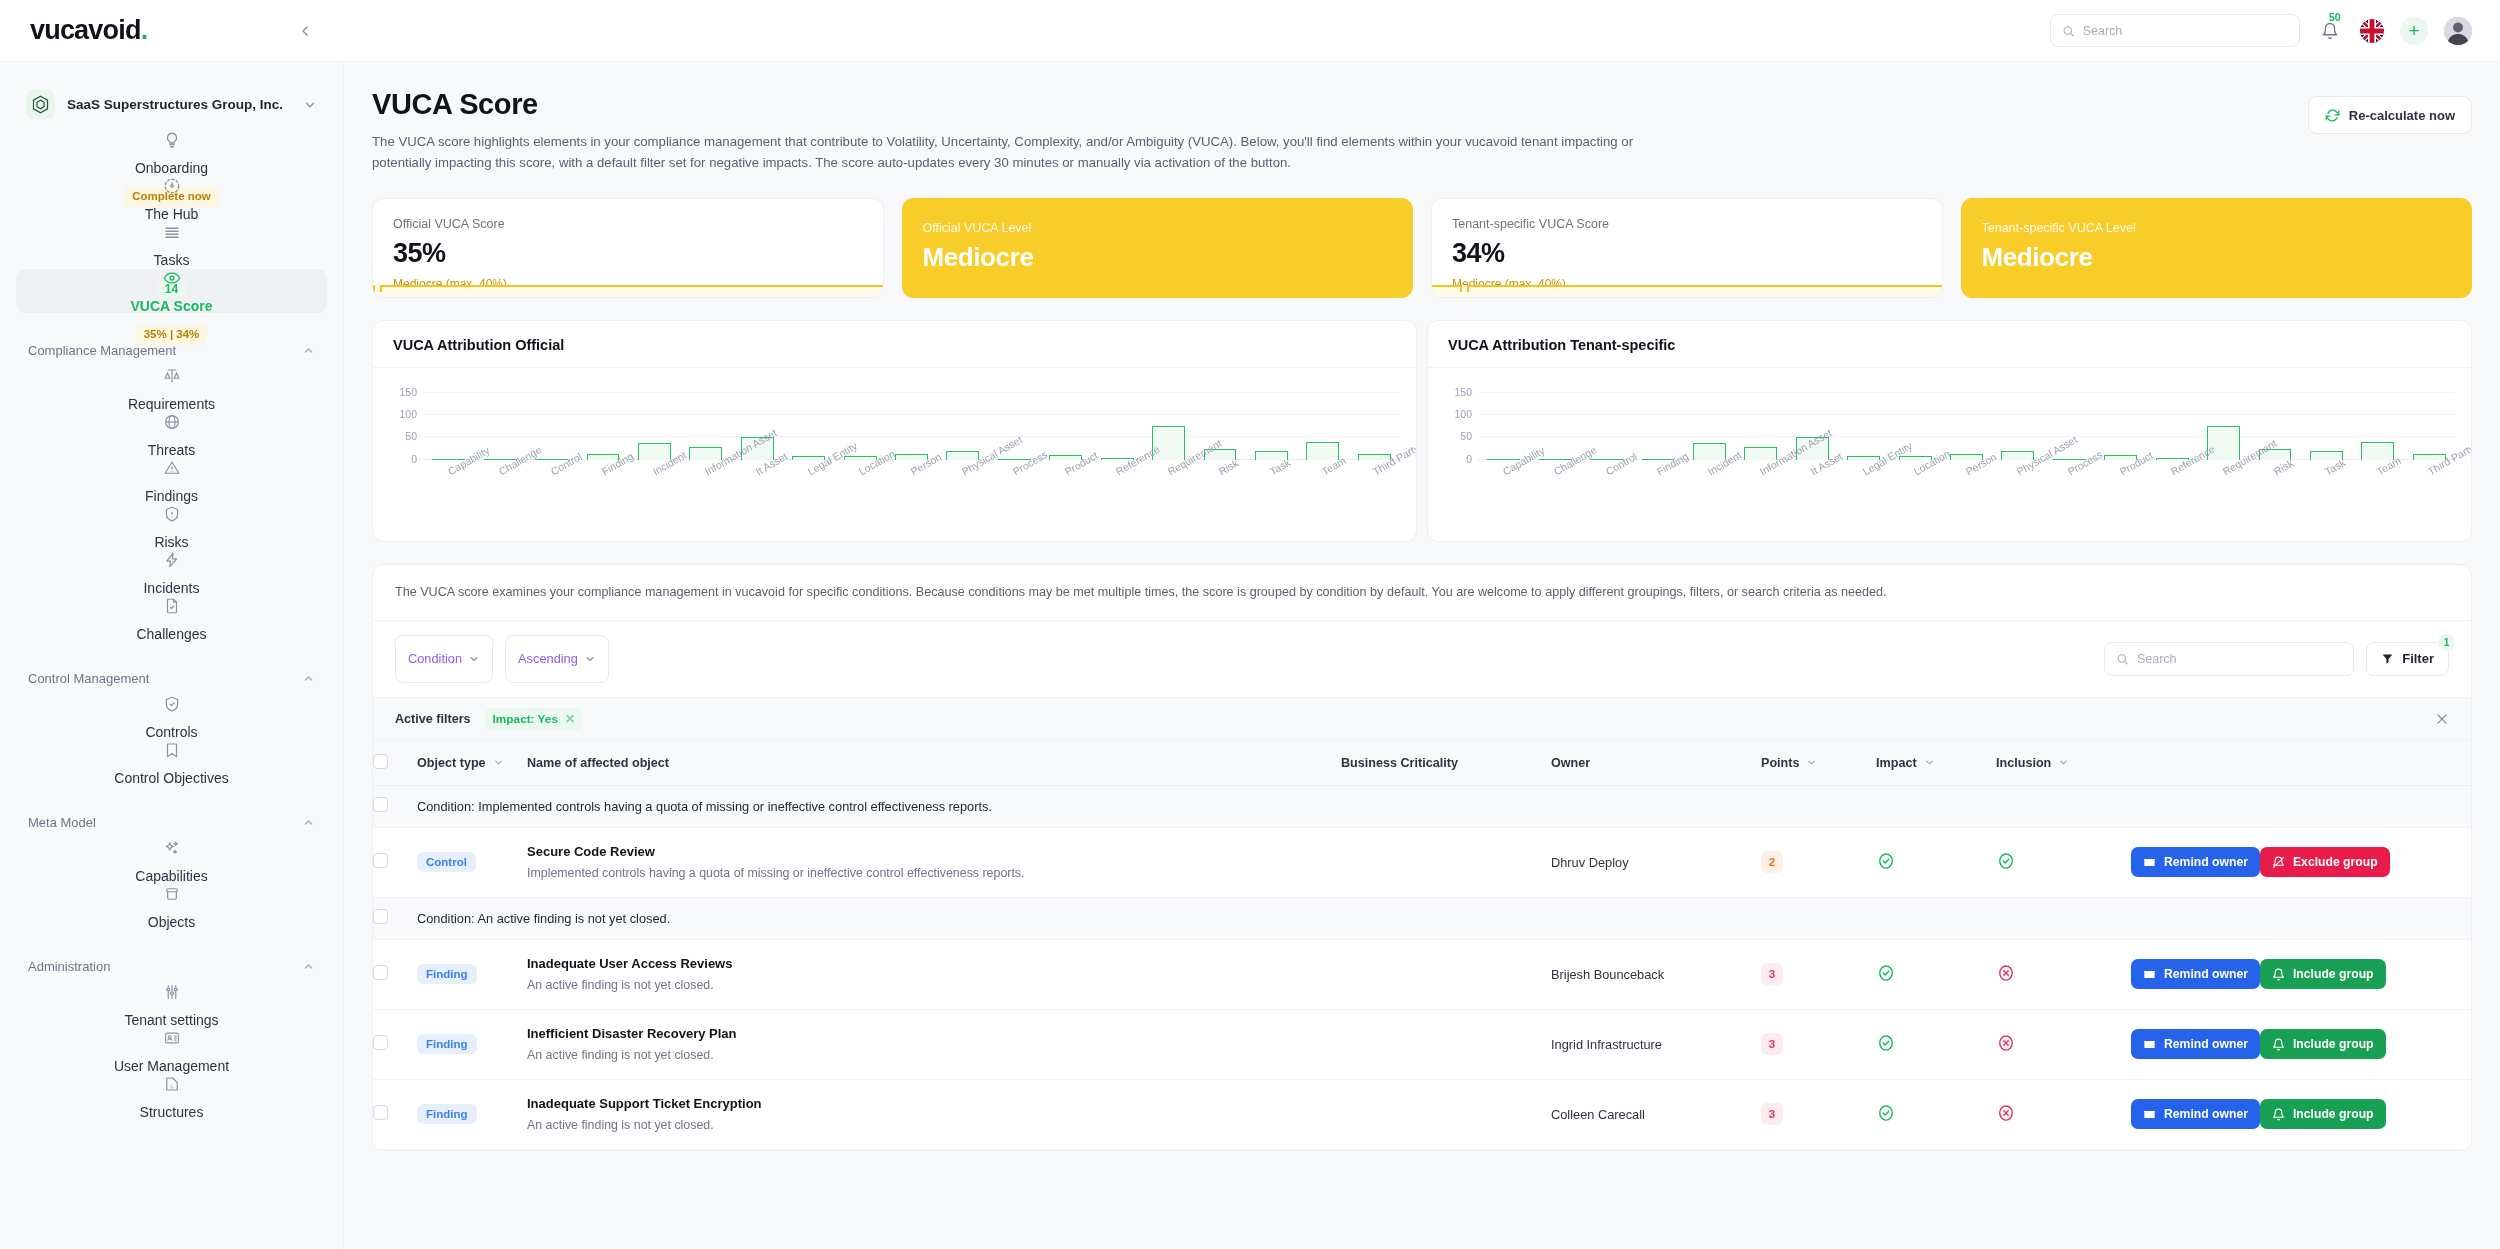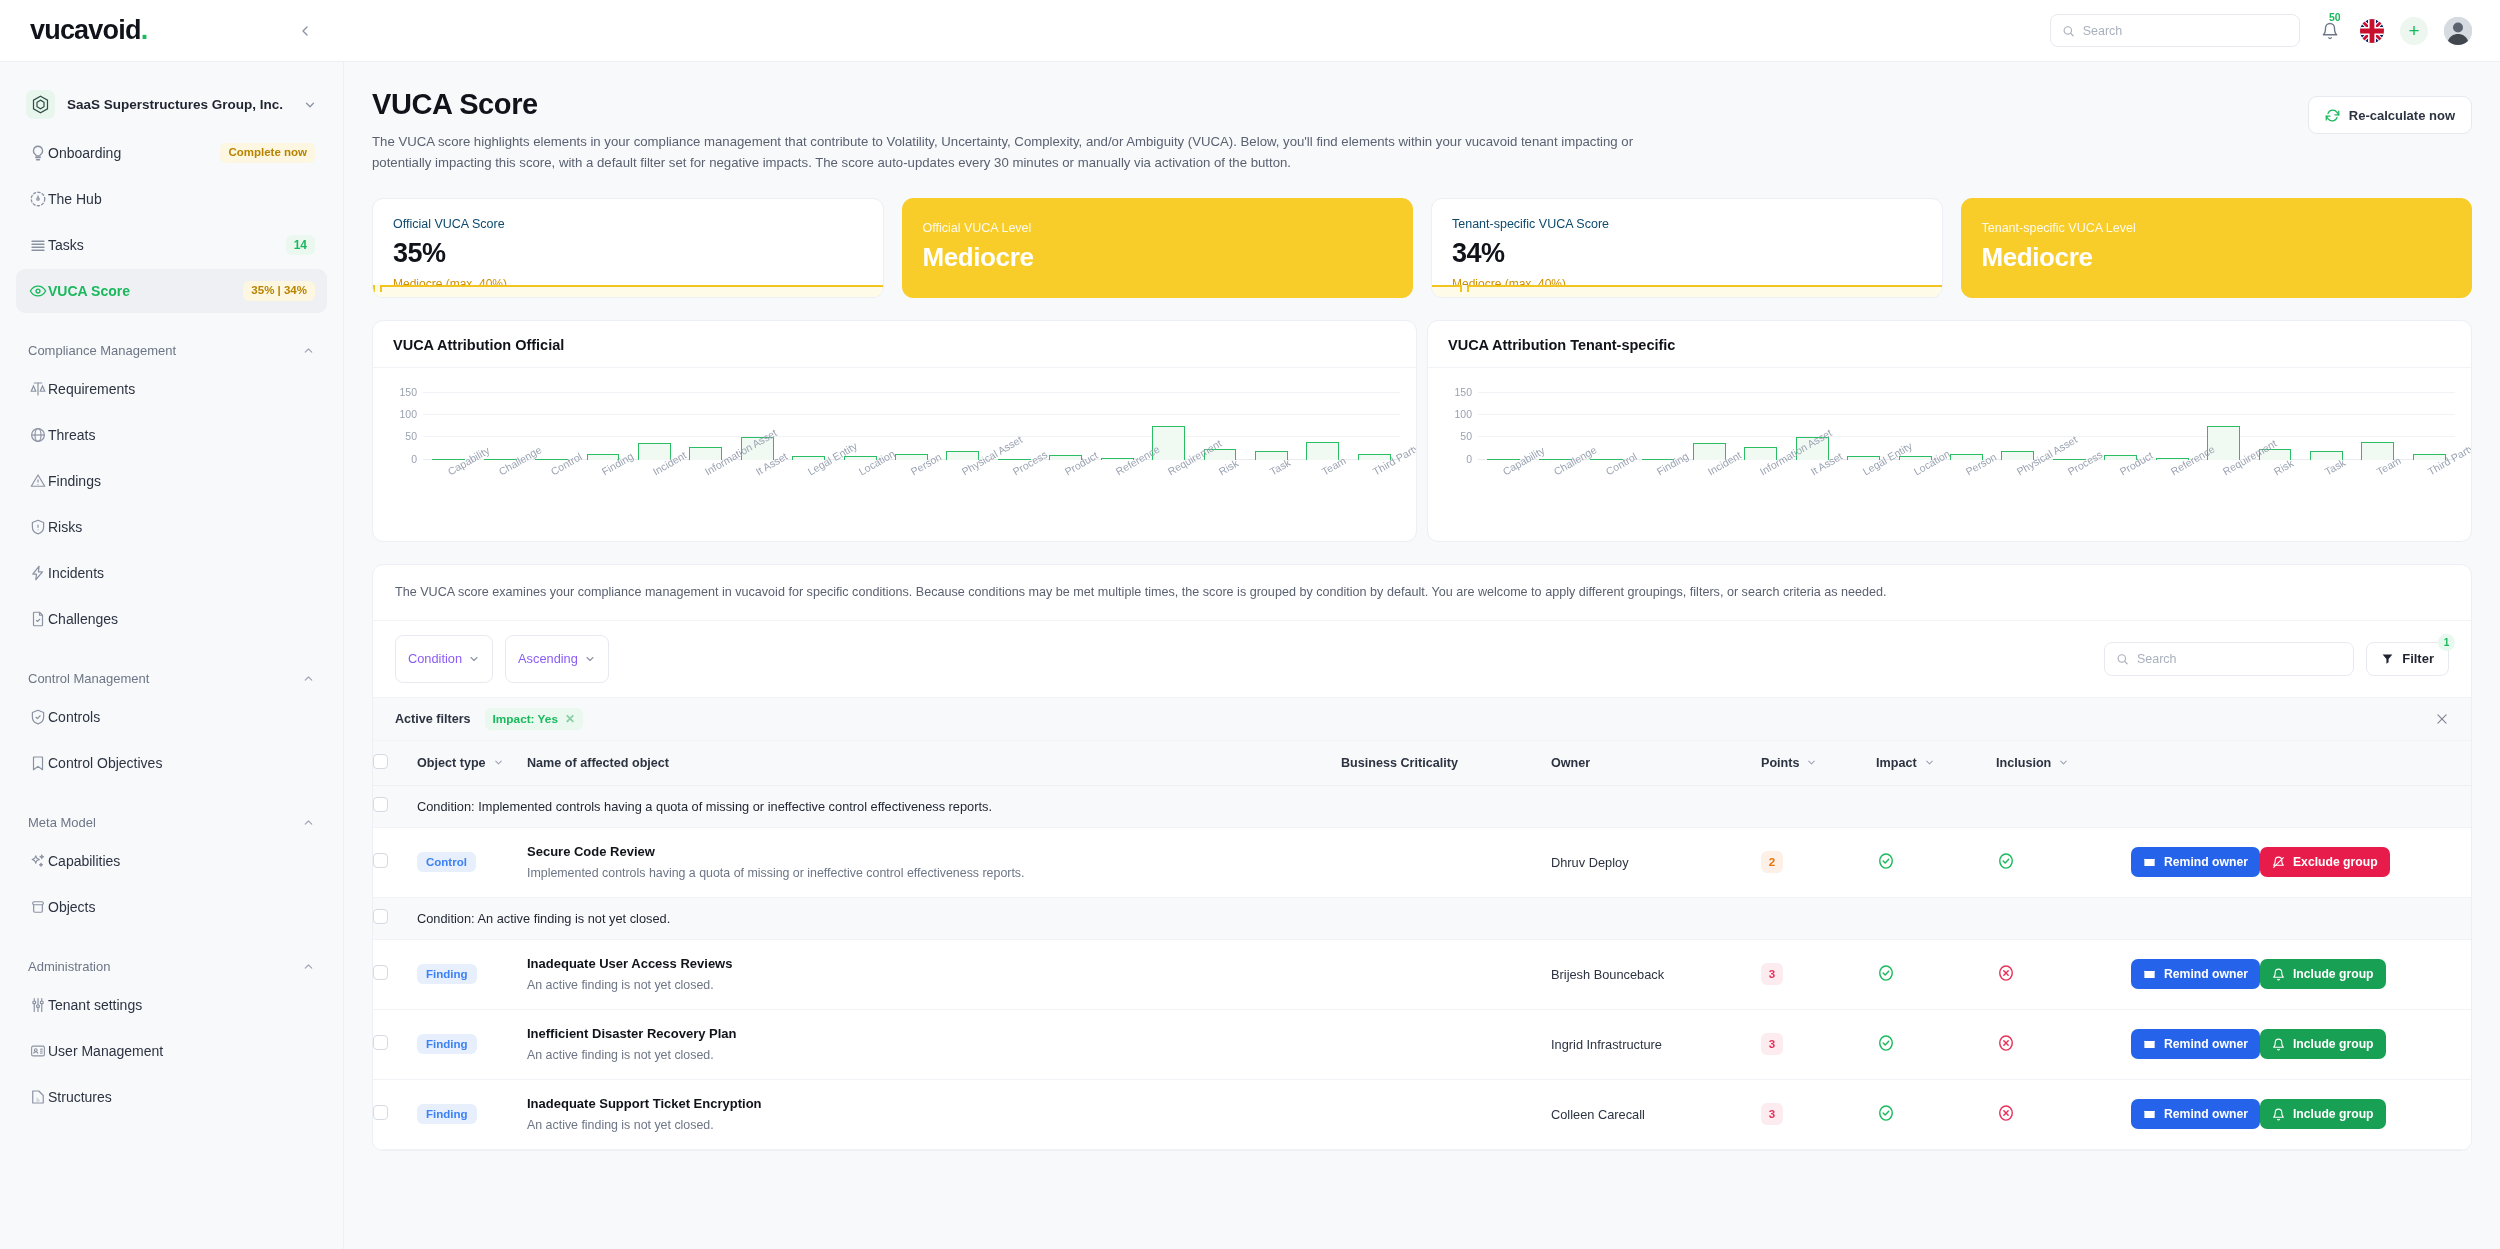--- a/index.html
+++ b/index.html
@@ -73,22 +73,22 @@
     cursor: pointer;
   }
   .tenant-logo {
     width: 29px; height: 29px; min-width: 29px; border-radius: 7px; background: #e9f6ee;
     display: flex; align-items: center; justify-content: center;
   }
   .tenant-name { flex: 1; font-size: 13.5px; font-weight: 600; line-height: 1.32; color: #1f2430; }
   .chev { color: #8b93a3; display: flex; align-items: center; }
 
   .nav-item {
-    display: flex; align-items: center; gap: 0; height: 44px; padding: 0 12px;
-    border-radius: 9px; cursor: pointer; margin-top: 2px;
+    display: flex; align-items: center; gap: 11px; height: 44px; padding: 0 12px;
+    border-radius: 9px; cursor: pointer; margin-top: 2px; flex-direction: column;
   }
   .nav-item .nicon { width: 20px; min-width: 20px; display: flex; align-items: center; justify-content: center; color: #8b93a3; }
   .nav-item .nlabel { flex: 1; font-size: 14px; color: #2c3341; font-weight: 500; }
   .nav-item.active { background: #eef0f4; }
   .nav-item.active .nlabel { color: #19b95c; font-weight: 600; }
   .nav-item.active .nicon { color: #19b95c; }
 
   .pill-amber {
     background: #fdf6e0; color: #b88400; font-size: 11.5px; font-weight: 600;
     border-radius: 6px; padding: 4px 8px; line-height: 1;
@@ -112,21 +112,21 @@
     border-radius: 9px; height: 38px; padding: 0 16px; font-size: 13px; font-weight: 600;
     color: #2c3341; cursor: pointer; white-space: nowrap; margin-top: 8px;
   }
 
   
   .score-row { display: flex; gap: 18px; margin-top: 24px; }
   .score-card {
     flex: 1; height: 100px; border-radius: 11px; background: #fff;
     border: 1px solid #eceff3; position: relative; overflow: hidden; padding: 18px 20px 0 20px;
   }
-  .score-card .label { font-size: 12.5px; color: #0c4a6e; font-weight: 500; }
+  .score-card .label { font-size: 12.5px; color: #737373; font-weight: 500; }
   .score-card .value { font-size: 27px; font-weight: 700; margin-top: 7px; letter-spacing: -0.5px; color: #10131a; }
   .score-card .sub { font-size: 12px; color: #cf9000; margin-top: 8px; }
   .score-card .meter {
     position: absolute; left: 0; right: 0; bottom: 0; height: 12px;
     background: #fffbe9; border-top: 2px solid #f3c320;
   }
   .score-card .meter .notch {
     position: absolute; top: -2px; width: 9px; height: 7px;
     border-left: 2px solid #f3c320; border-right: 2px solid #f3c320;
     background: #fffbe9; transform: skewX(0deg);

